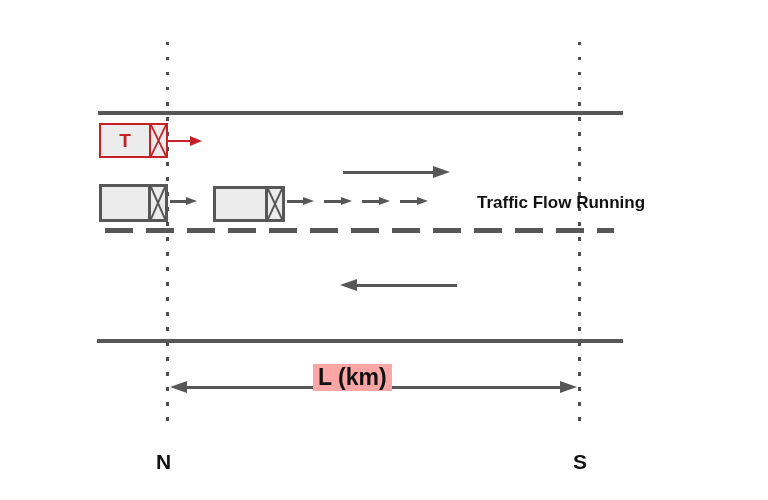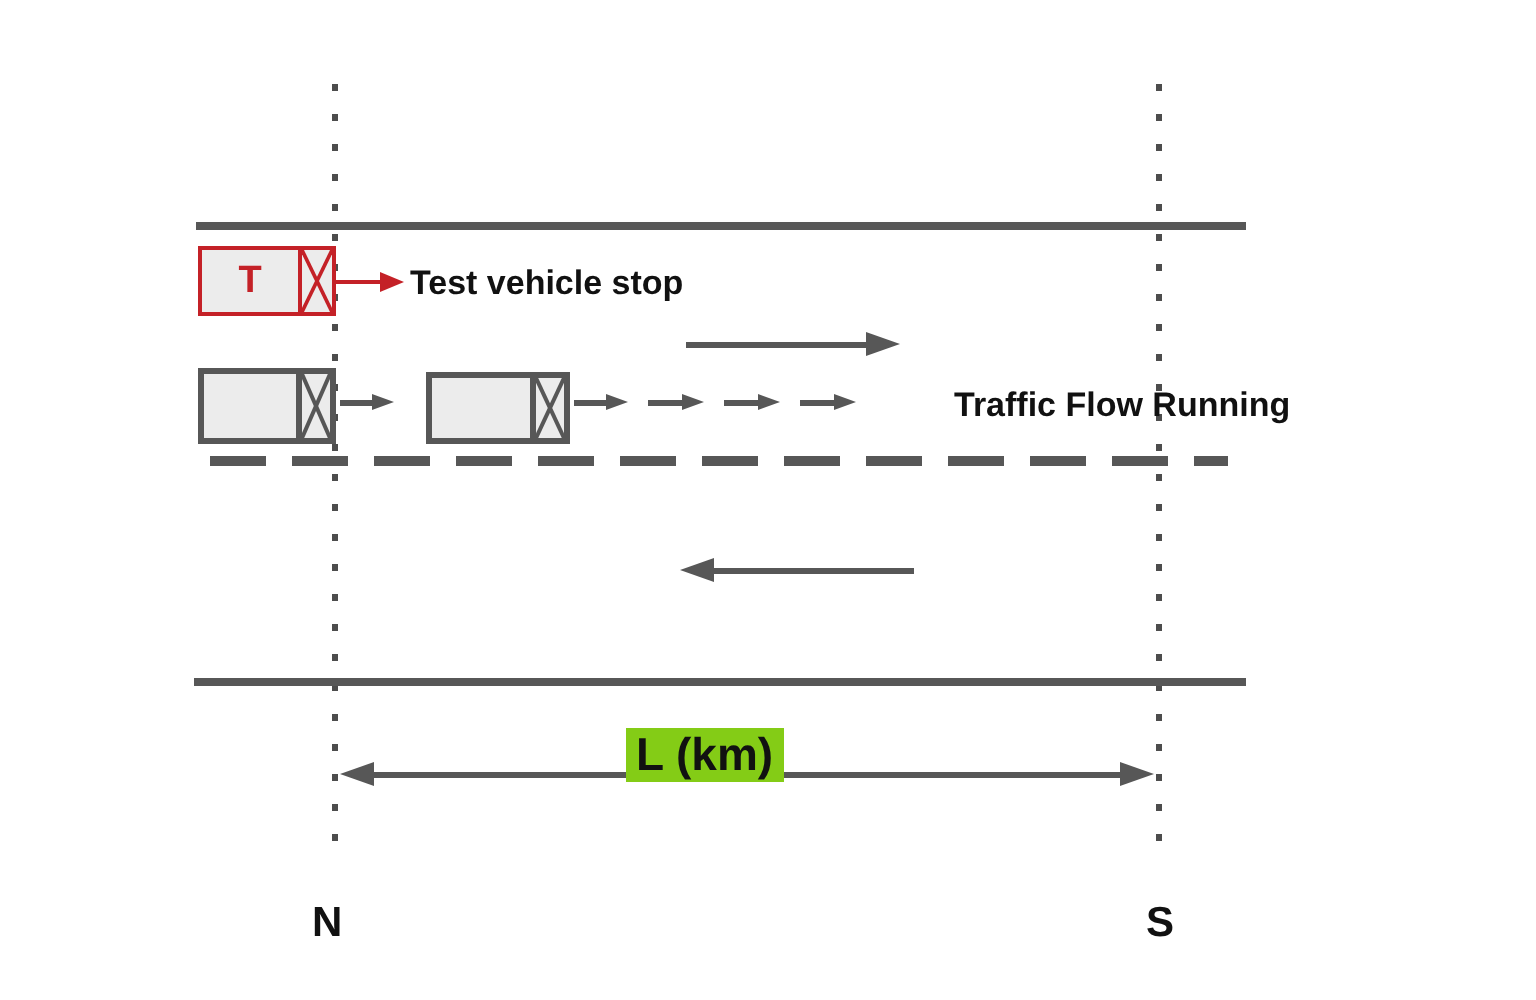--- a/index.html
+++ b/index.html
@@ -39,21 +39,21 @@
   .head-r{width:0;height:0;border-top:6px solid transparent;border-bottom:6px solid transparent;border-left:17px solid #575757;}
   .head-l{width:0;height:0;border-top:6px solid transparent;border-bottom:6px solid transparent;border-right:17px solid #575757;}
   .arrow.big .shaft{height:3px;}
   .arrow.small .shaft{height:3px;}
   .arrow.small .head-r{border-top-width:4.5px;border-bottom-width:4.5px;border-left-width:11px;}
   .arrow.redd .shaft{height:2.5px;background:#c42127;}
   .arrow.redd .head-r{border-top-width:5px;border-bottom-width:5px;border-left-width:12px;border-left-color:#c42127;}
   
   .lbl{position:absolute;color:#111;font-weight:bold;white-space:nowrap;}
   .lbl.caption{font-size:17px;}
-  .lbl.dist{font-size:23px;background:#84cc16;padding:0 5px;}
+  .lbl.dist{font-size:23px;background:#fca5a5;padding:0 5px;}
   .lbl.station{font-size:21px;}
 </style>
 </head>
 <body>
 
 <div class="canvas">
 
   <div class="vdots n"></div>
   <div class="vdots s"></div>
 
@@ -71,21 +71,20 @@
         <line x1="0" y1="0" x2="10" y2="10" stroke="#c42127" stroke-width="1.8" vector-effect="non-scaling-stroke"></line>
         <line x1="10" y1="0" x2="0" y2="10" stroke="#c42127" stroke-width="1.8" vector-effect="non-scaling-stroke"></line>
       </svg>
     </div>
   </div>
 
   <div class="arrow redd" style="left:168px;top:136px;">
     <div class="shaft" style="width:22px;"></div>
     <div class="head-r"></div>
   </div>
-  <div class="lbl caption" style="left:205px;top:132px;">Test vehicle stop</div>
 
   <div class="vehicle gray" style="left:99px;top:184px;width:69px;height:38px;">
     <div class="vbody"></div>
     <div class="vfront">
       <svg viewBox="0 0 10 10" preserveAspectRatio="none">
         <line x1="0" y1="0" x2="10" y2="10" stroke="#575757" stroke-width="2" vector-effect="non-scaling-stroke"></line>
         <line x1="10" y1="0" x2="0" y2="10" stroke="#575757" stroke-width="2" vector-effect="non-scaling-stroke"></line>
       </svg>
     </div>
   </div>

